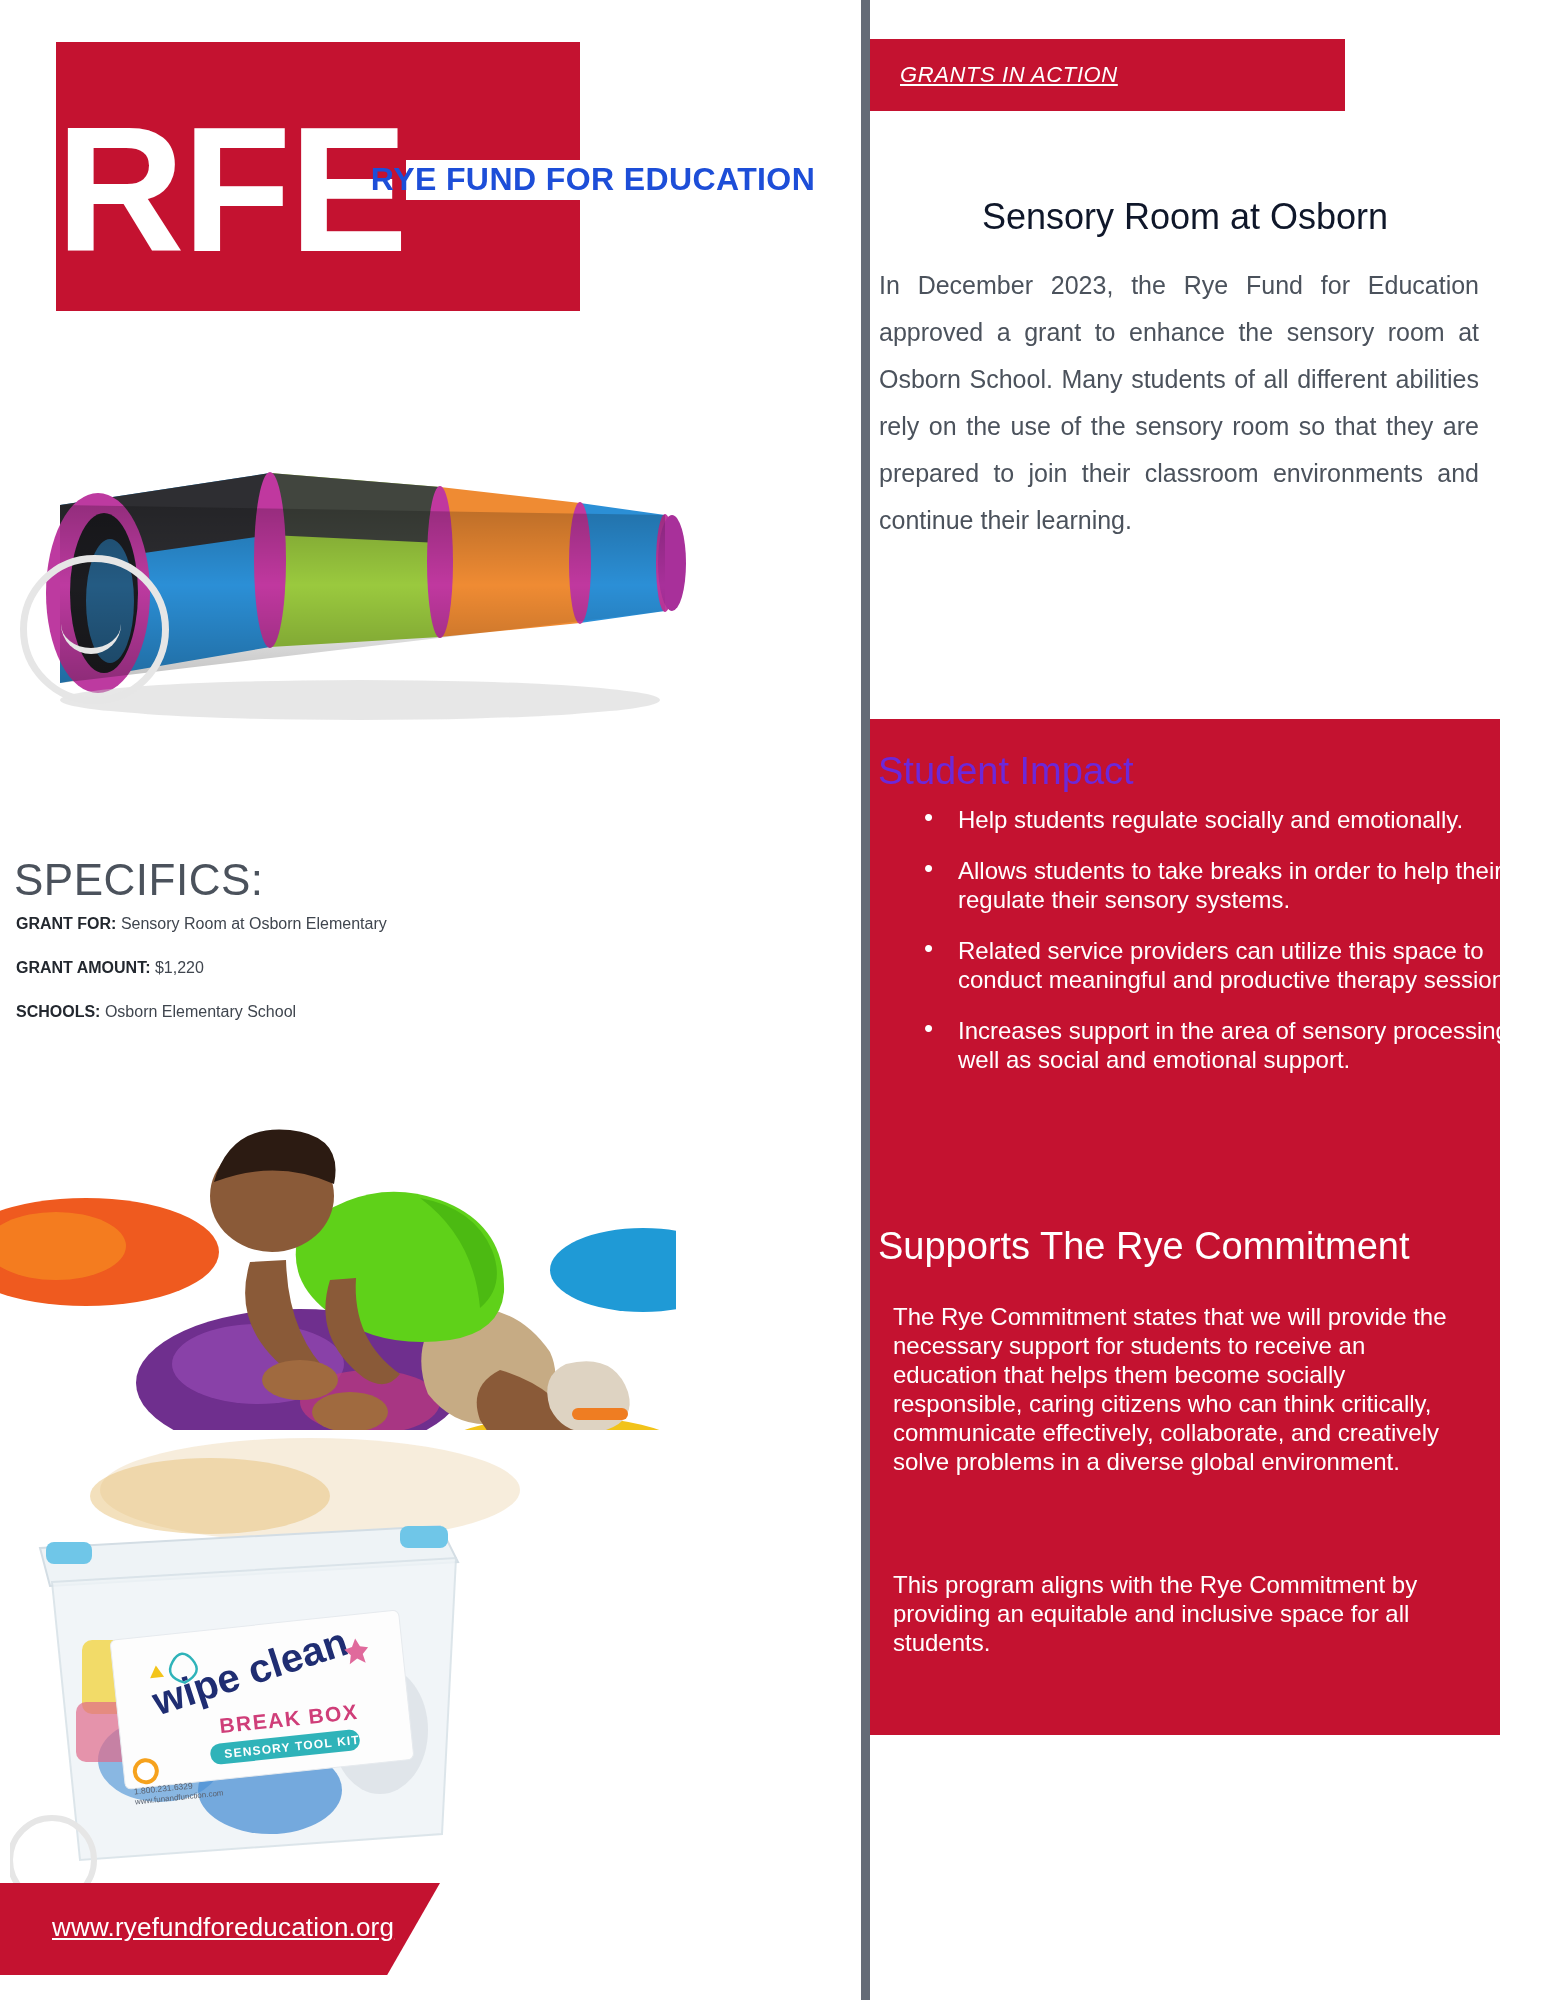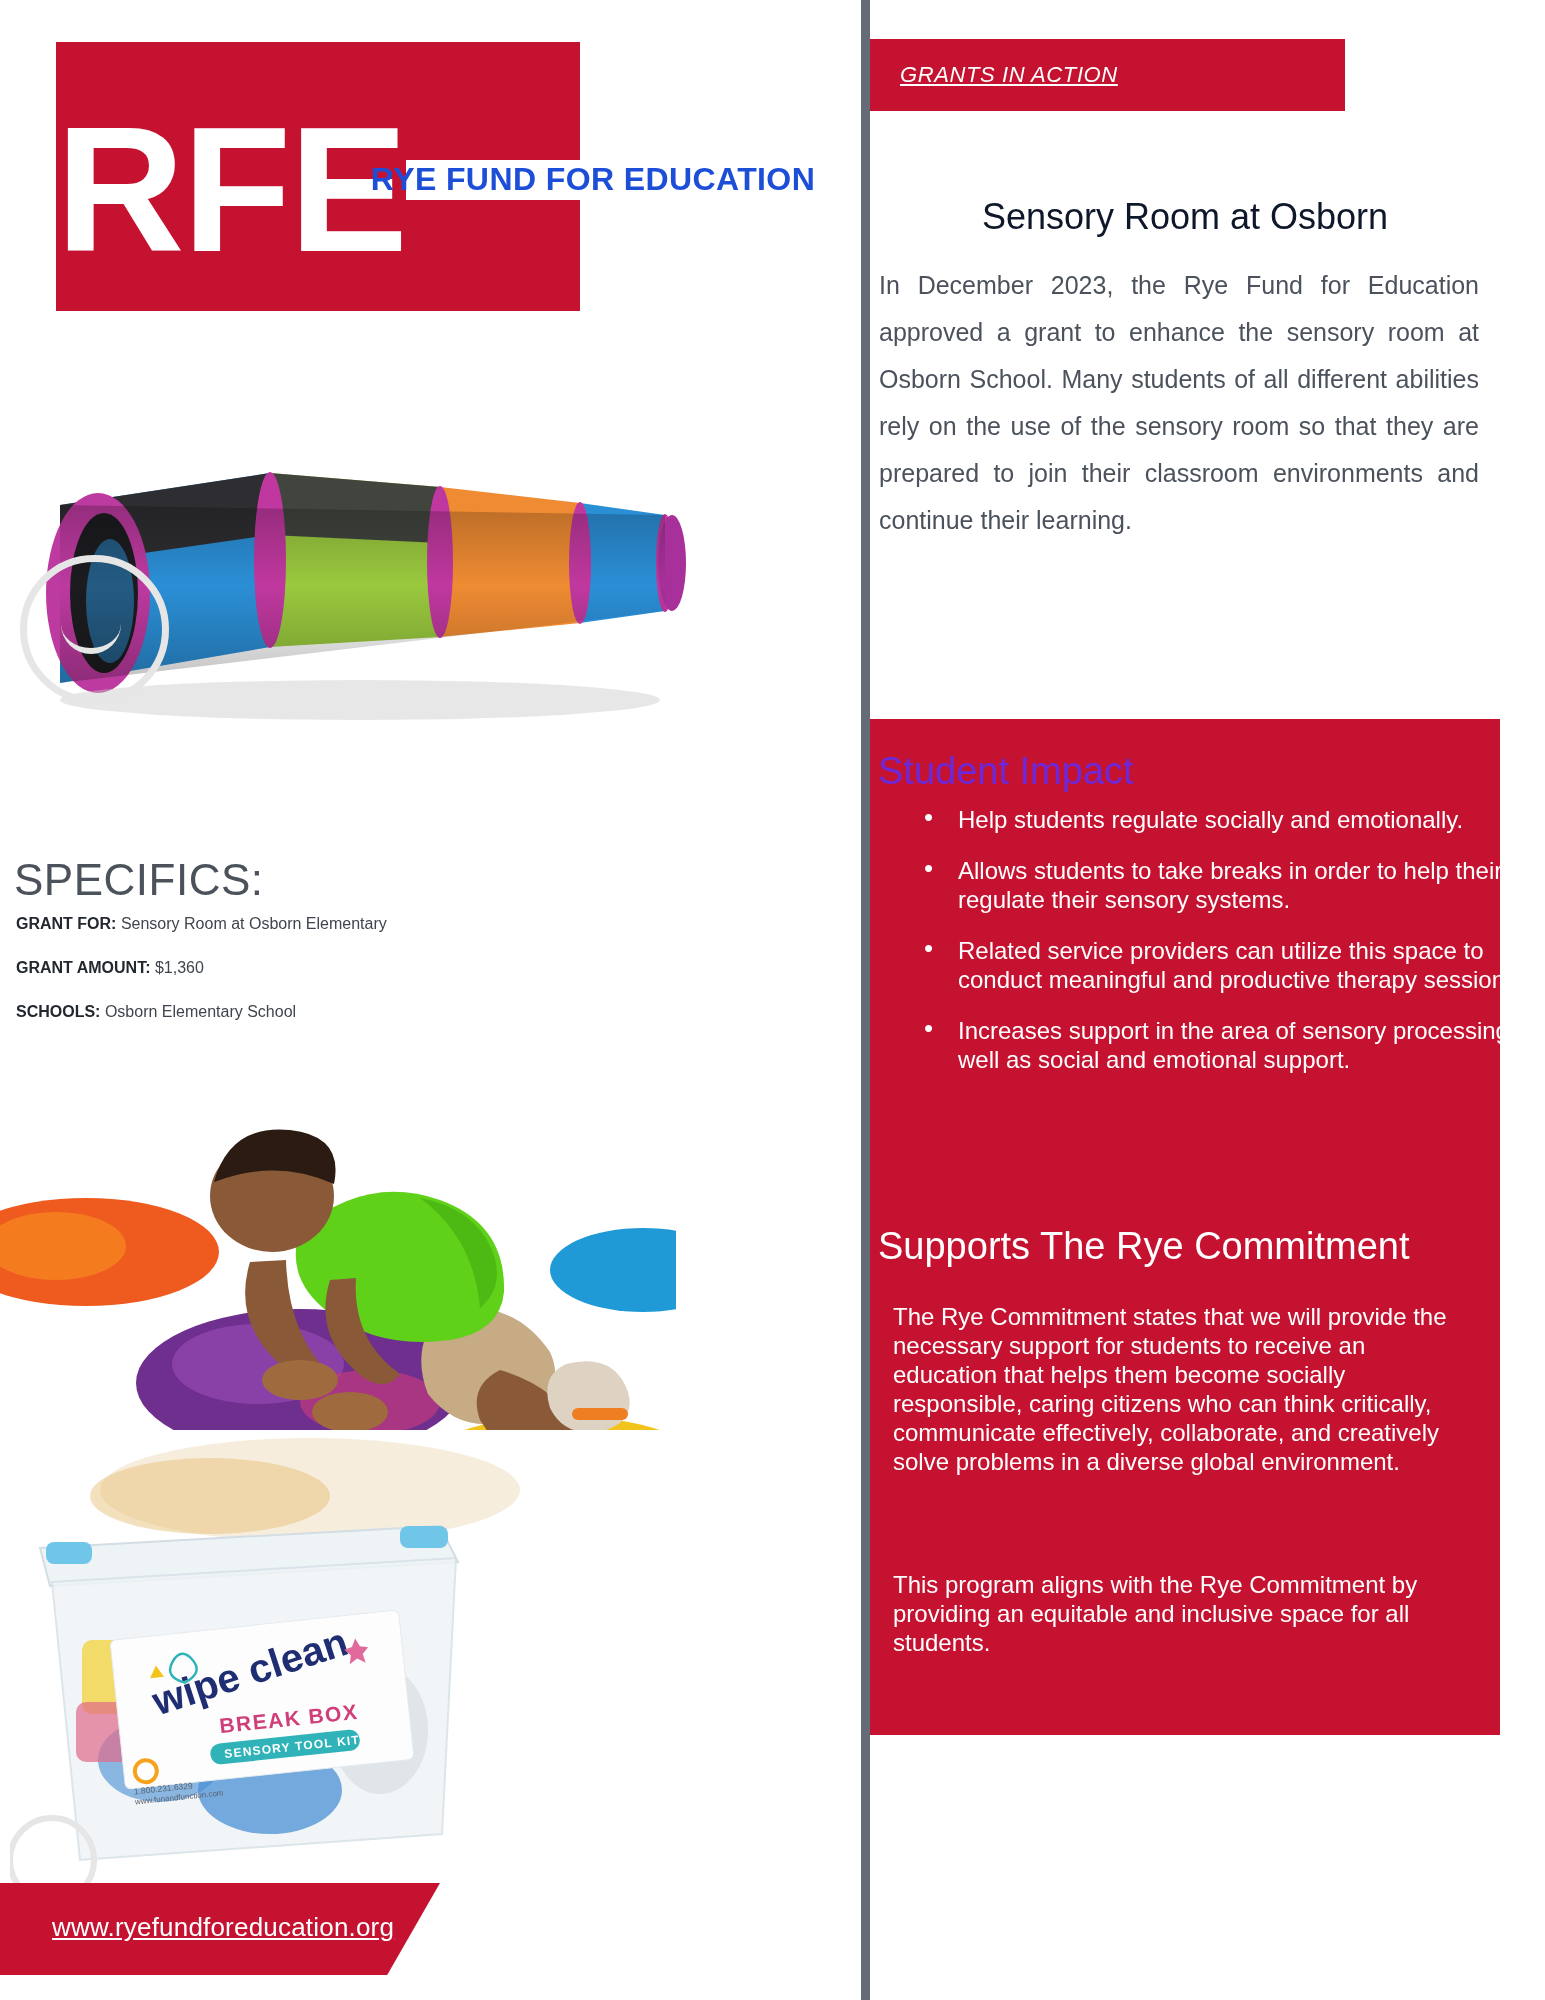--- a/index.html
+++ b/index.html
@@ -181,21 +181,21 @@
   </div>
 
   <div class="specifics-title">SPECIFICS:</div>
 
   <div class="spec-line spec-1">
     <b>GRANT FOR:</b>
     <span>Sensory Room at Osborn Elementary</span>
   </div>
   <div class="spec-line spec-2">
     <b>GRANT AMOUNT:</b>
-    <span>$1,360</span>
+    <span>$1,220</span>
   </div>
   <div class="spec-line spec-3">
     <b>SCHOOLS:</b>
     <span>Osborn Elementary School</span>
   </div>
 
   <svg class="photo-kid" viewBox="0 0 676 360">
     <rect x="0" y="0" width="676" height="360" fill="#ffffff"></rect>
 
     <ellipse cx="88" cy="142" rx="140" ry="60" fill="#ffffff"></ellipse>

